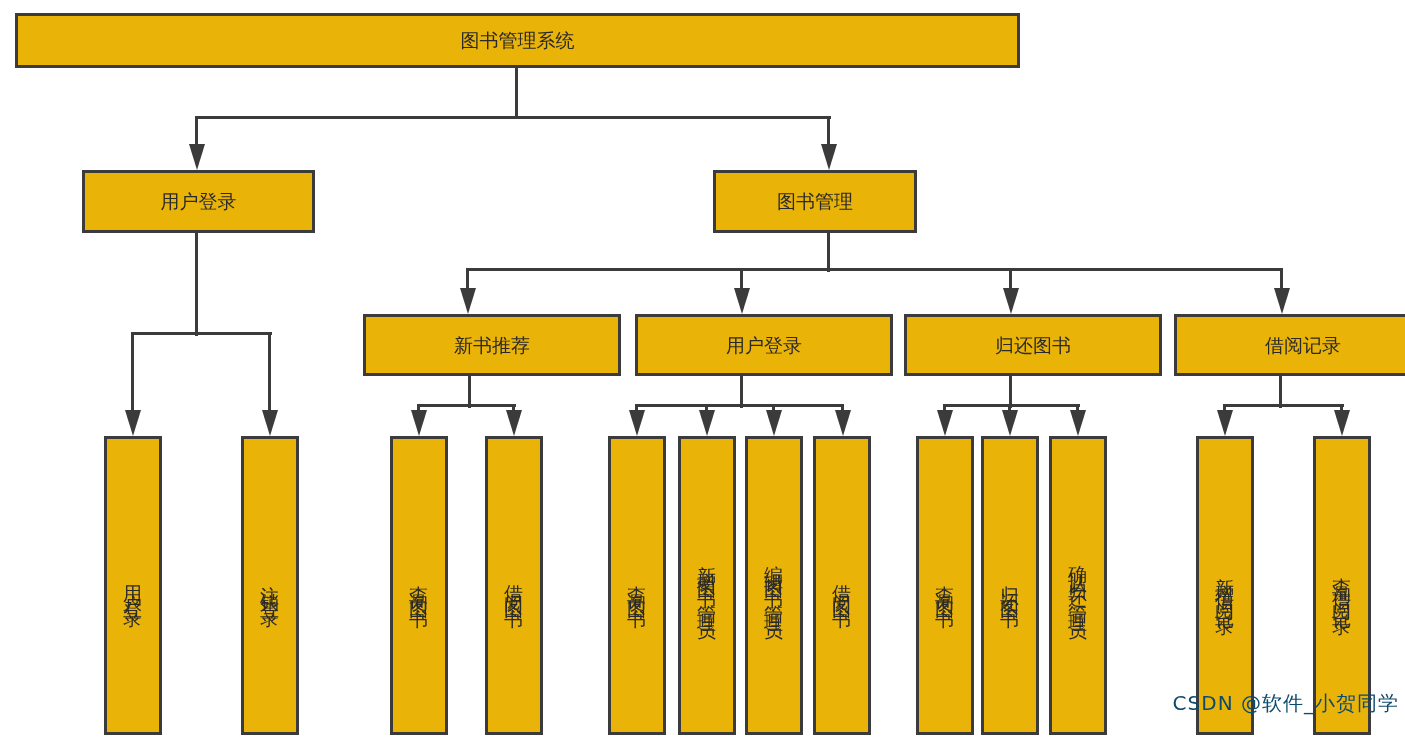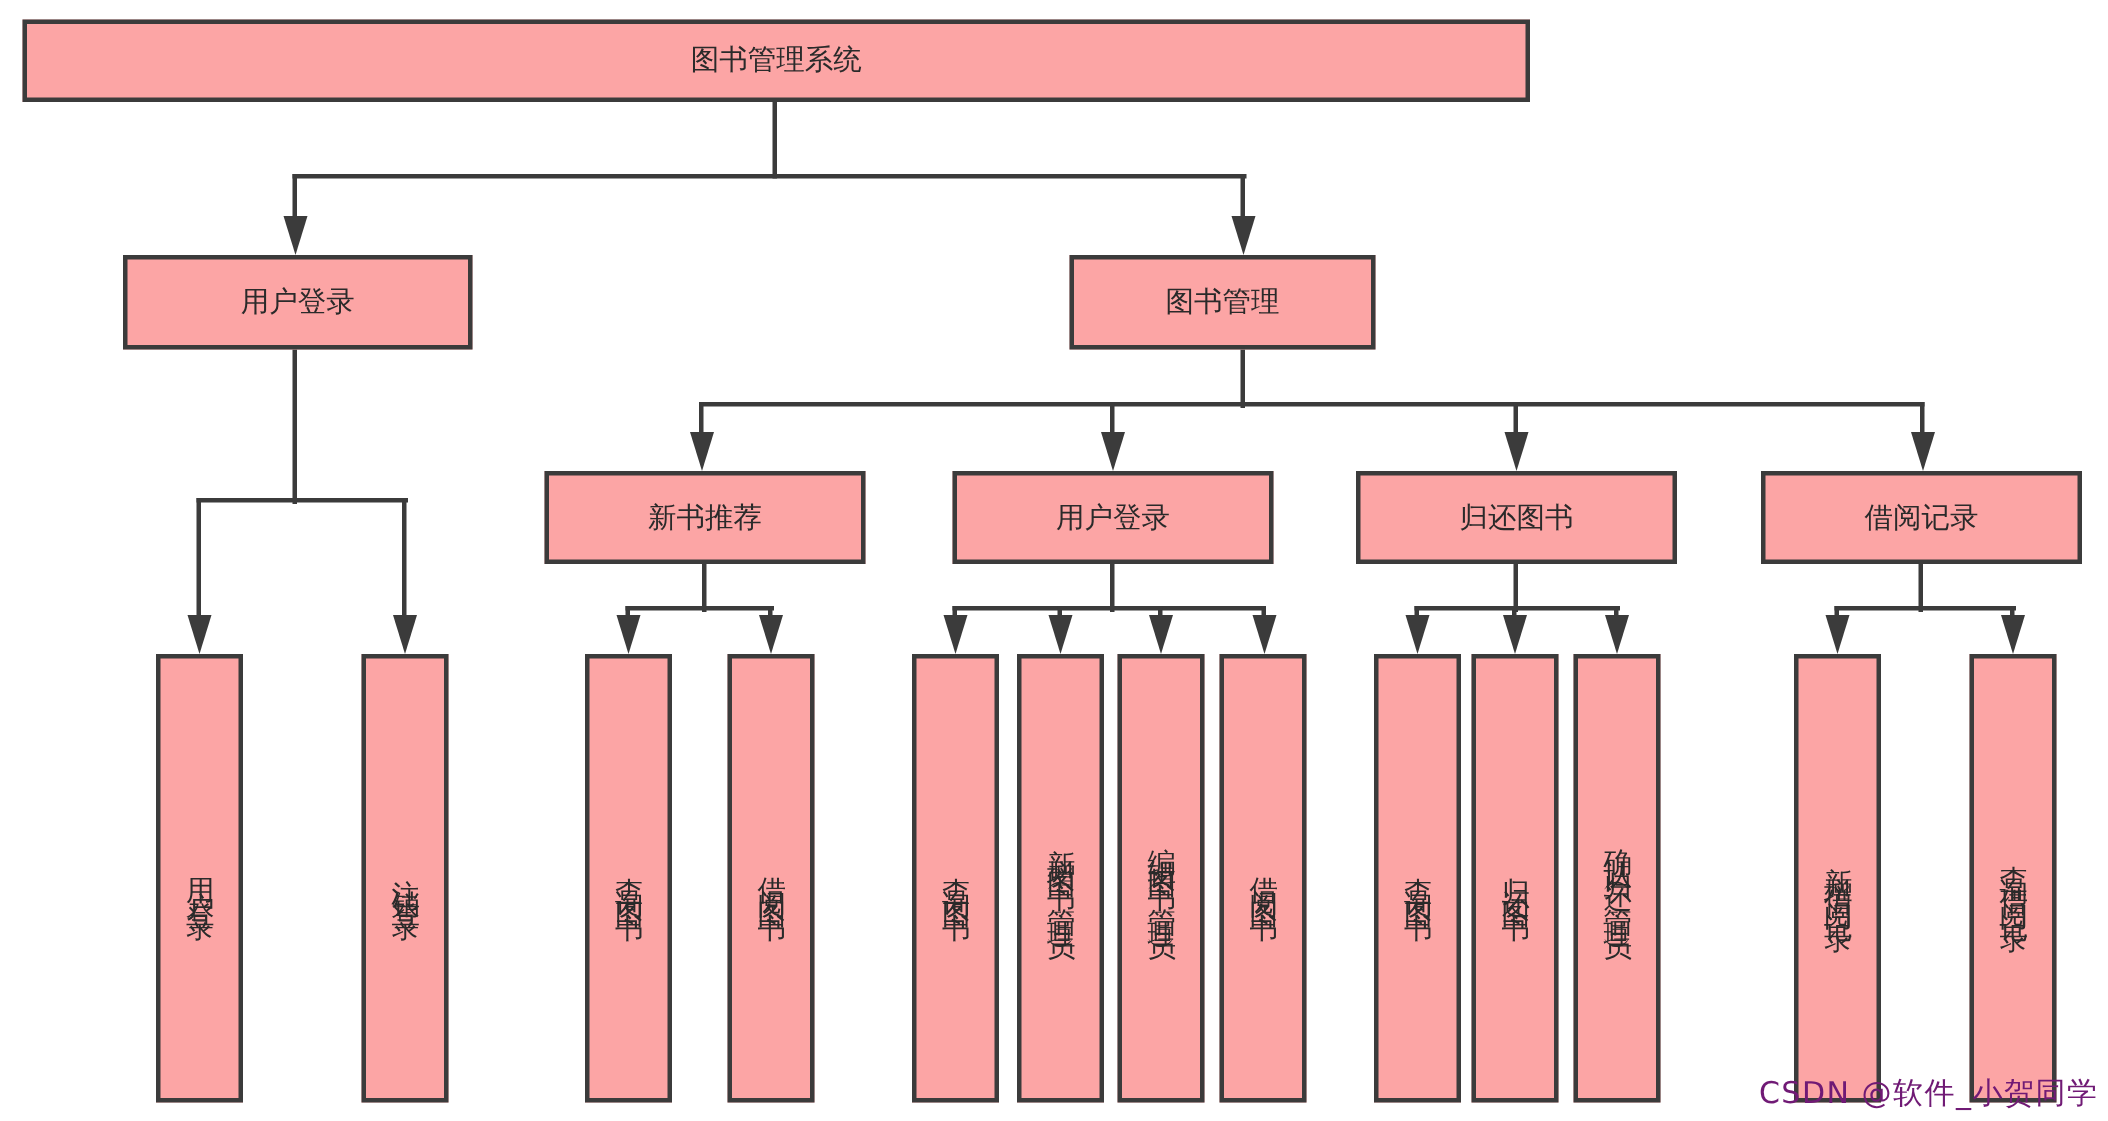--- a/index.html
+++ b/index.html
@@ -5,53 +5,53 @@
   html,body{margin:0;padding:0;background:#ffffff;}
   .stage{
     position:relative;
     width:1405px;height:747px;
     background:#ffffff;
     font-family:"DejaVu Sans","Liberation Sans",sans-serif;
     overflow:hidden;
   }
   .box{
     position:absolute;
-    background:#fca5a5;
+    background:#eab308;
     border:3px solid #3b3b3b;
     box-sizing:border-box;
     display:flex;align-items:center;justify-content:center;
     color:#2a2a2a;
     font-size:19px;
     line-height:1.2;
     z-index:2;
   }
   .leaf{width:58px;height:299px;top:436px;}
   .leaf span{
     writing-mode:vertical-rl;
     text-orientation:mixed;
     letter-spacing:8px;
     line-height:1;
     white-space:nowrap;
   }
   .lv2{top:170px;height:63px;}
-  .lv3{top:314px;height:62px;width:214px;}
+  .lv3{top:314px;height:62px;width:258px;}
   .hline,.vline{position:absolute;background:#3b3b3b;z-index:1;}
   .hline{height:3px;}
   .vline{width:3px;}
   .ahead{
     position:absolute;width:0;height:0;z-index:1;
     border-left:8px solid transparent;
     border-right:8px solid transparent;
     border-top:26px solid #3b3b3b;
   }
   .watermark{
     position:absolute;
-    right:6px;top:715px;
+    right:6px;top:690px;
     font-size:20px;
-    color:#701a75;
+    color:#0c4a6e;
     letter-spacing:1px;
     z-index:3;
     white-space:nowrap;
   }
 </style>
 </head>
 <body>
 
 <div class="stage">
 

